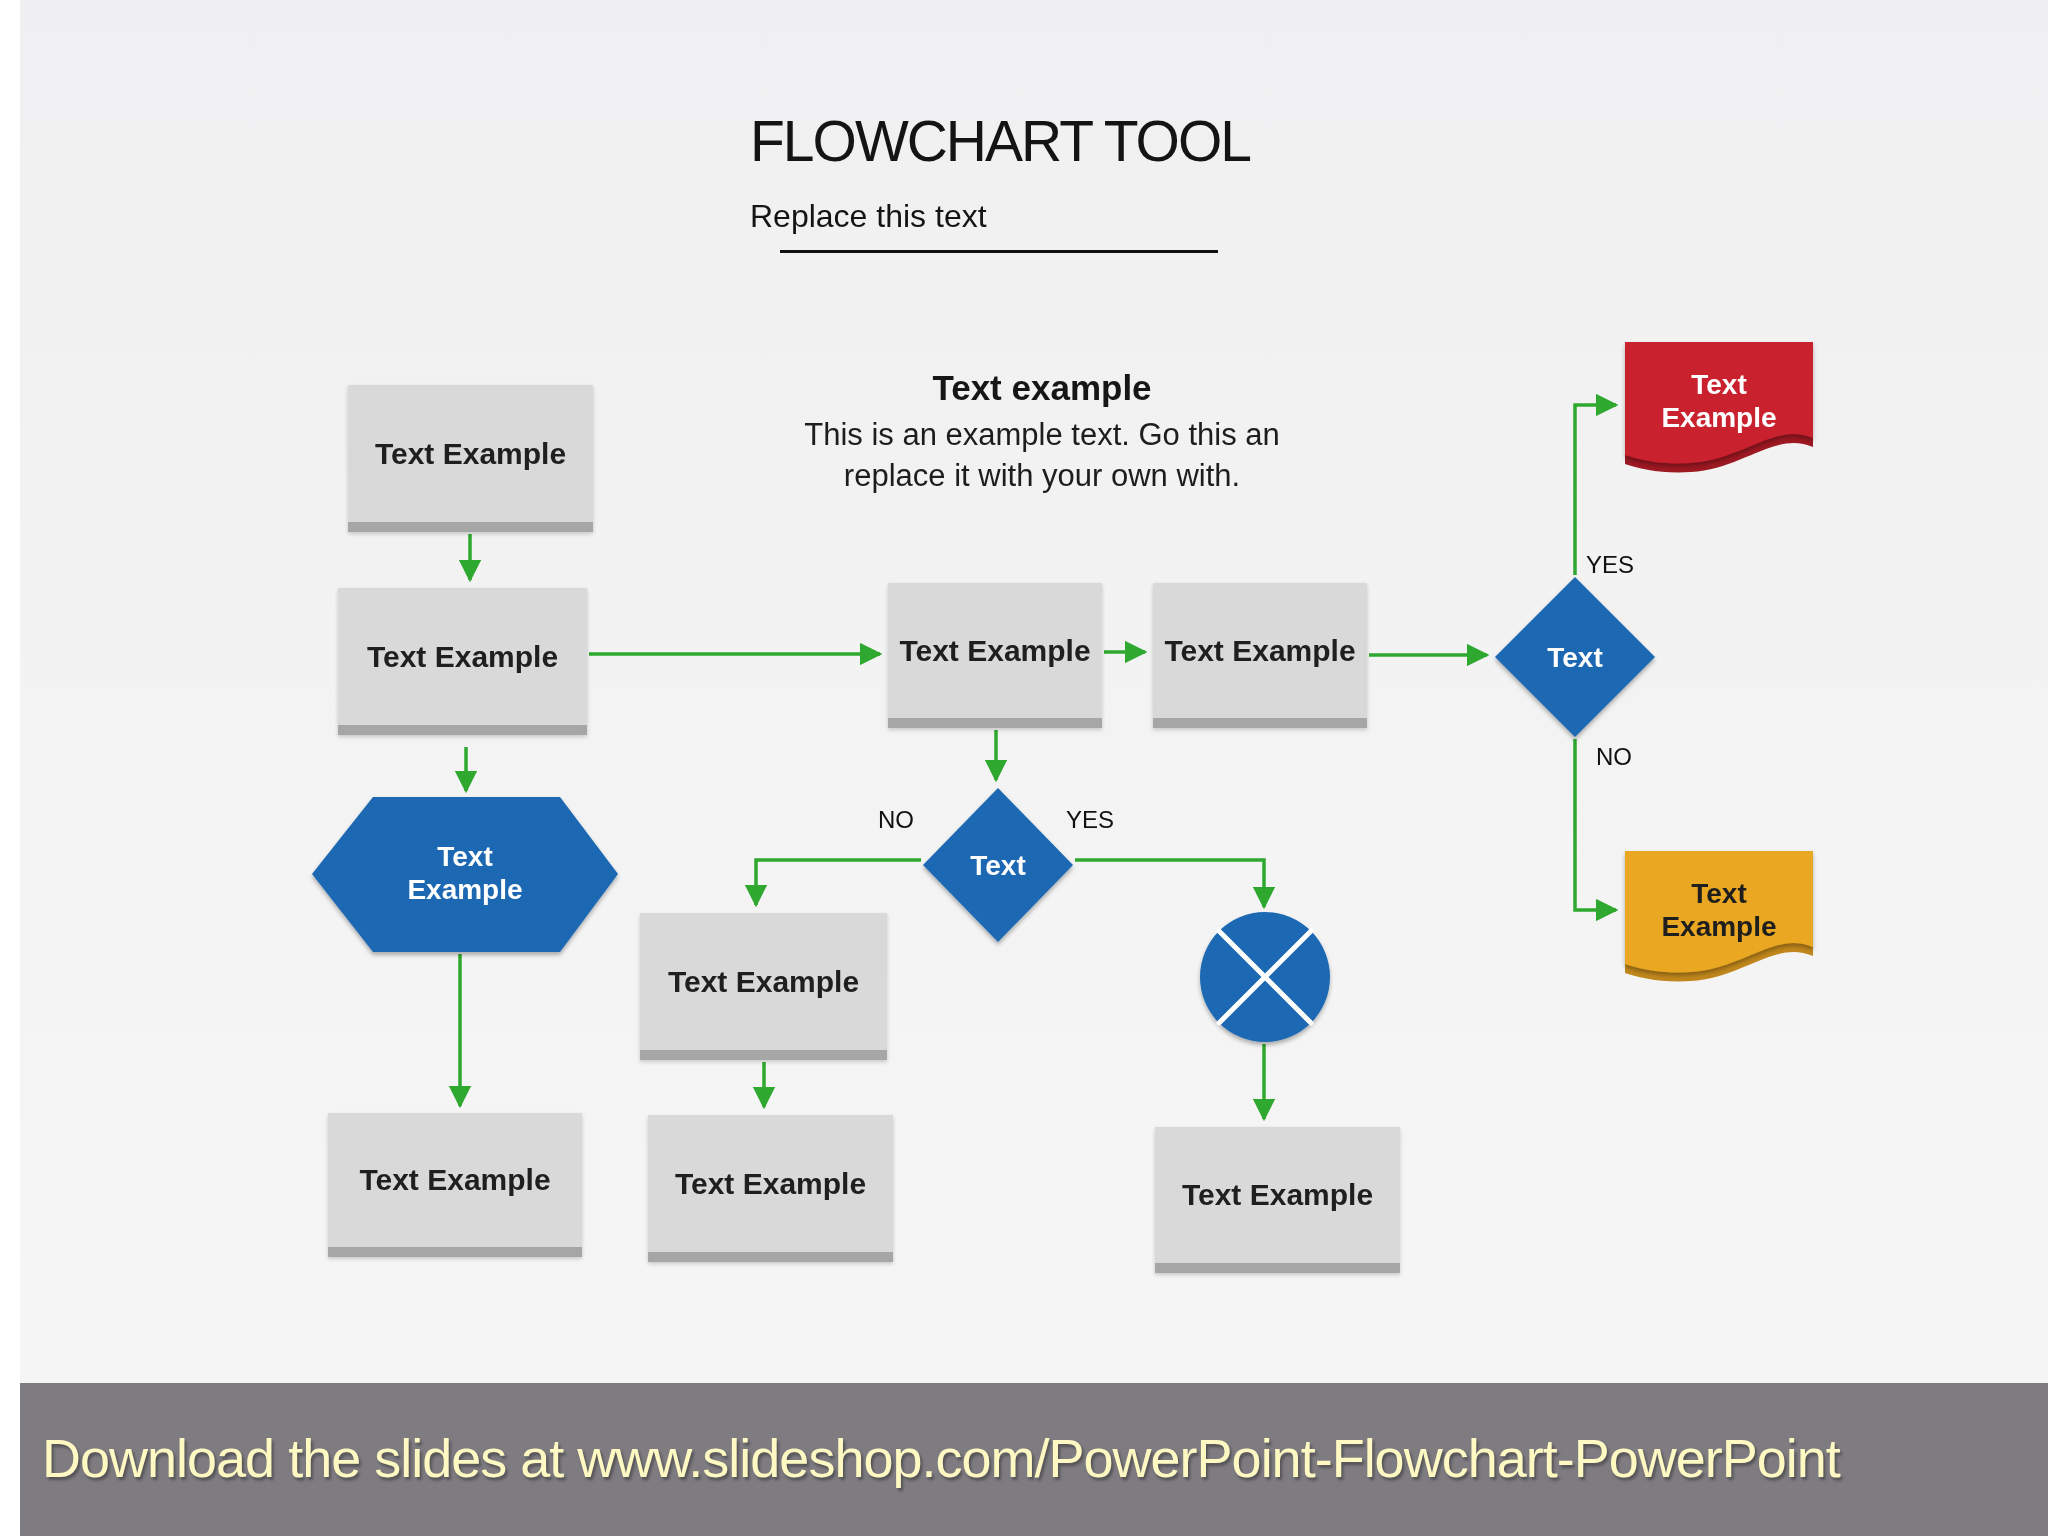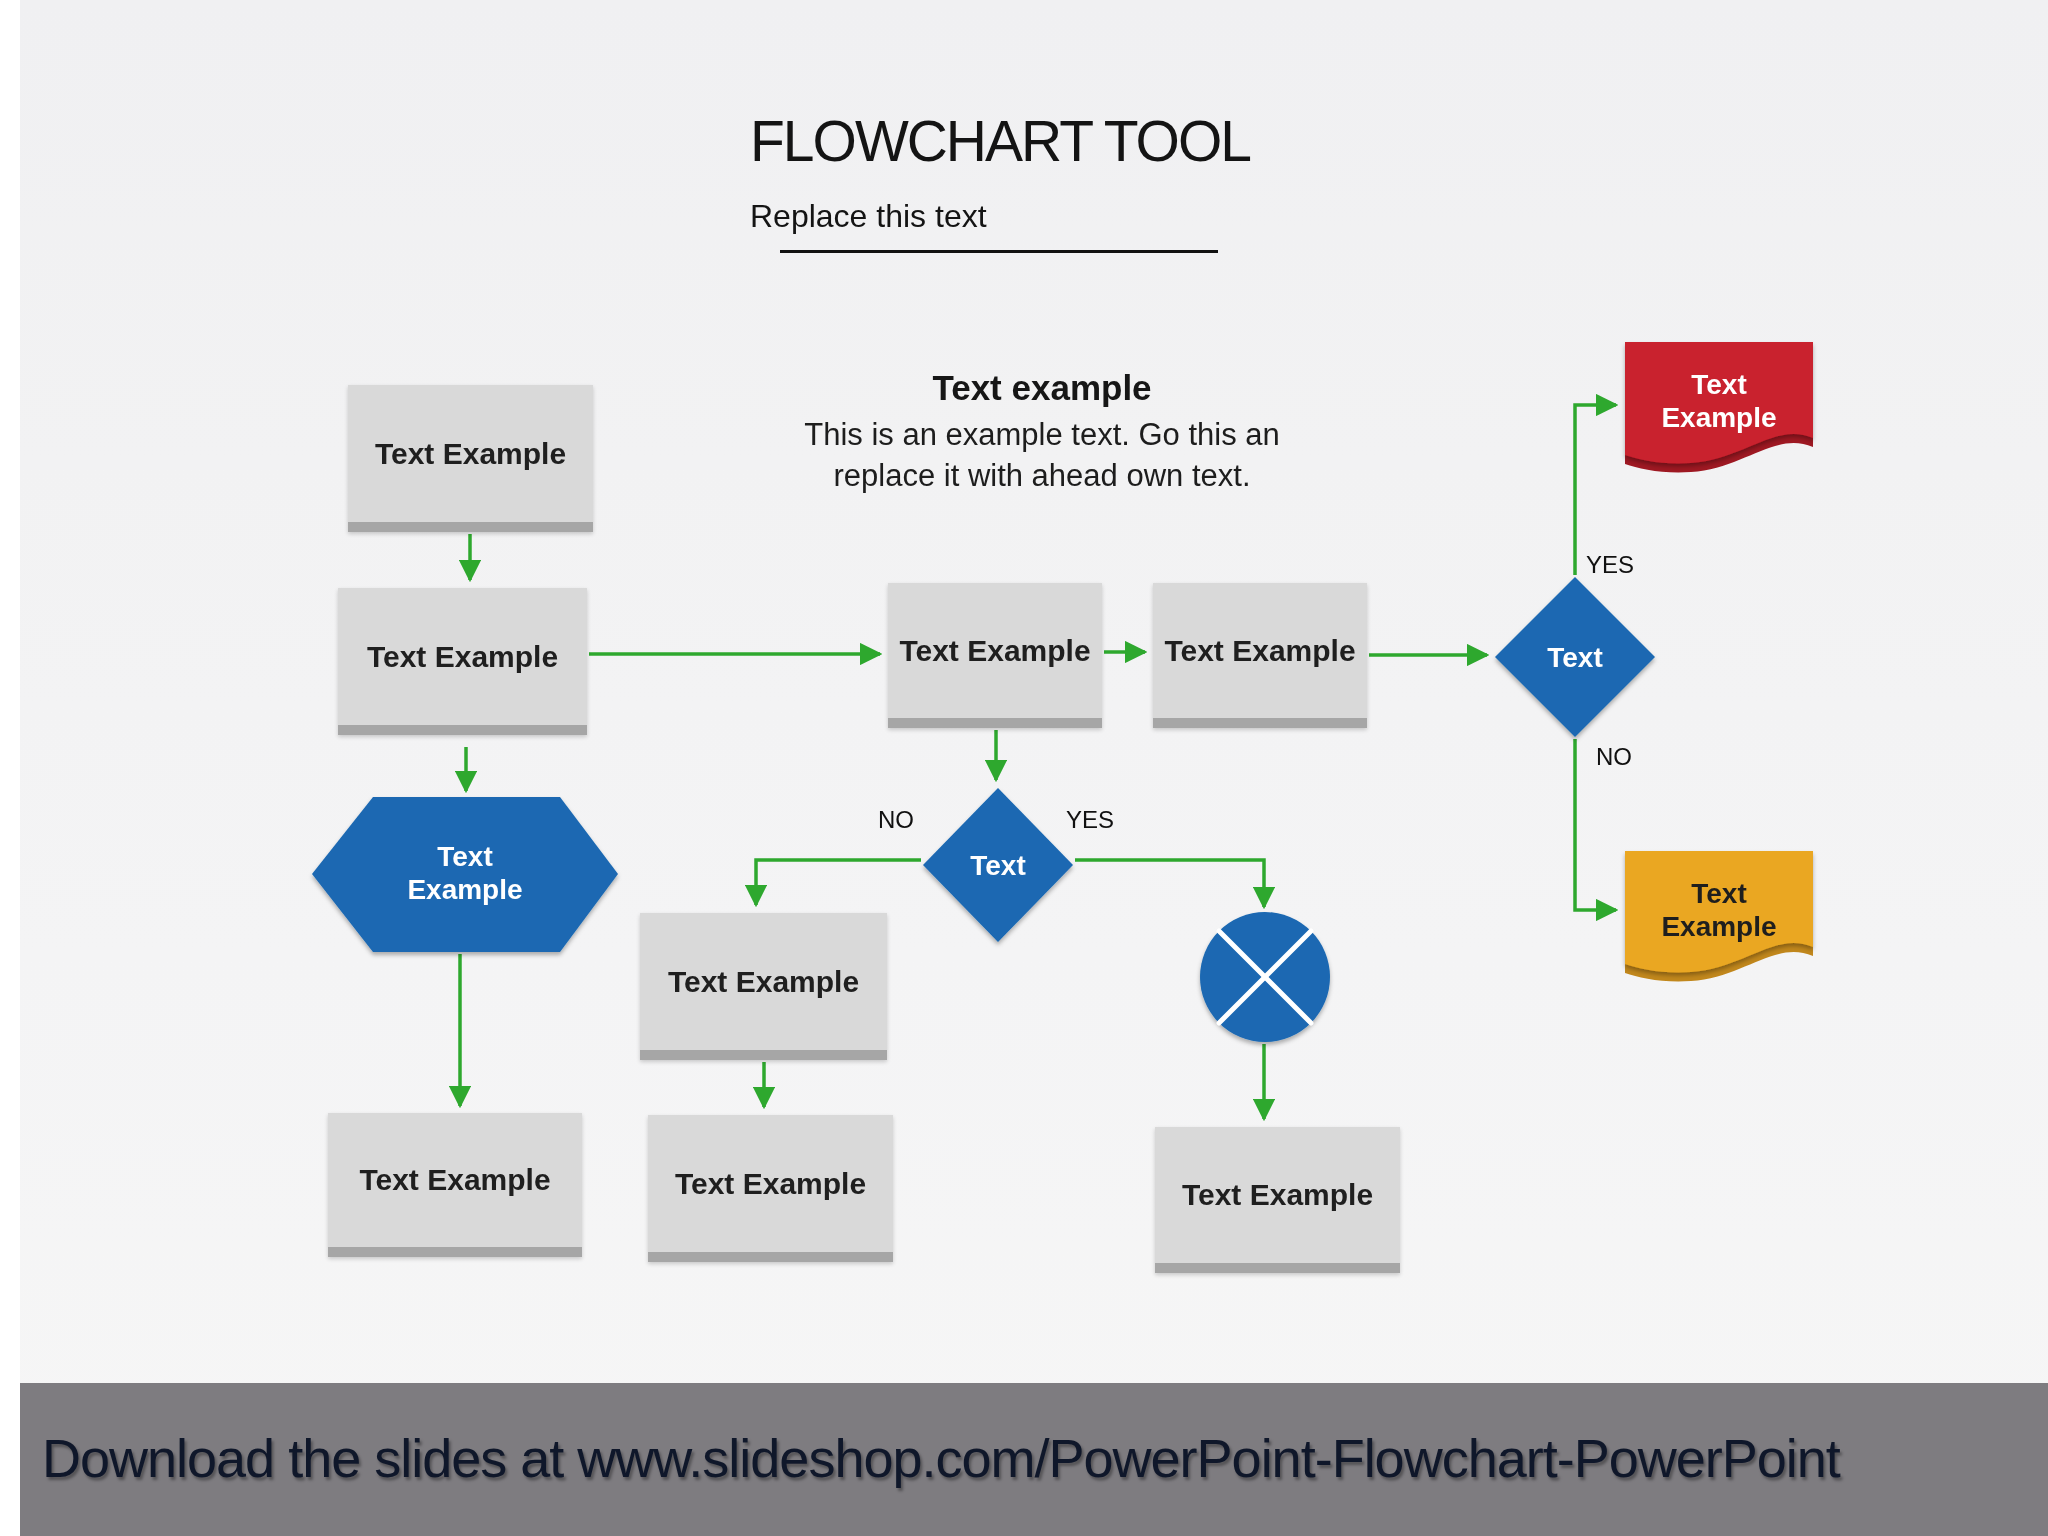--- a/index.html
+++ b/index.html
@@ -57,38 +57,38 @@
   .branch-label{
     position:absolute;font-size:24px;color:#111;font-weight:400;
   }
   
   .footer-bar{
     left:0;top:1383px;width:2048px;height:153px;
     background:var(--footer_bar,#7E7C80);
   }
   .footer-text{
     position:absolute;left:22px;top:0;height:153px;line-height:150px;
-    font-size:54px;letter-spacing:-1px;color:#0f172a;white-space:nowrap;
+    font-size:54px;letter-spacing:-1px;color:#fef9c3;white-space:nowrap;
     text-shadow:2px 3px 3px rgba(0,0,0,.35);
     font-weight:400;
   }
 </style>
 </head>
 <body>
 
 <div class="slide">
 
   <div class="abs title">FLOWCHART TOOL</div>
   <div class="abs subtitle">Replace this text</div>
   <div class="abs underline"></div>
 
   <div class="abs intro-heading">Text example</div>
   <div class="abs intro-body">
     <div>This is an example text. Go this an</div>
-    <div>replace it with ahead own text.</div>
+    <div>replace it with your own with.</div>
   </div>
 
   <svg class="layer" width="2048" height="1536" viewBox="0 0 2048 1536">
     <defs>
       <marker id="arrow" viewBox="0 0 10 10" refX="9" refY="5" markerWidth="6.5" markerHeight="6.5" orient="auto-start-reverse">
         <path d="M0,0 L10,5 L0,10 z" fill="#2EA82E"></path>
       </marker>
       <filter id="bev" x="-20%" y="-20%" width="140%" height="140%">
         <feDropShadow dx="0" dy="3" stdDeviation="2" flood-color="#000" flood-opacity="0.3"></feDropShadow>
       </filter>

